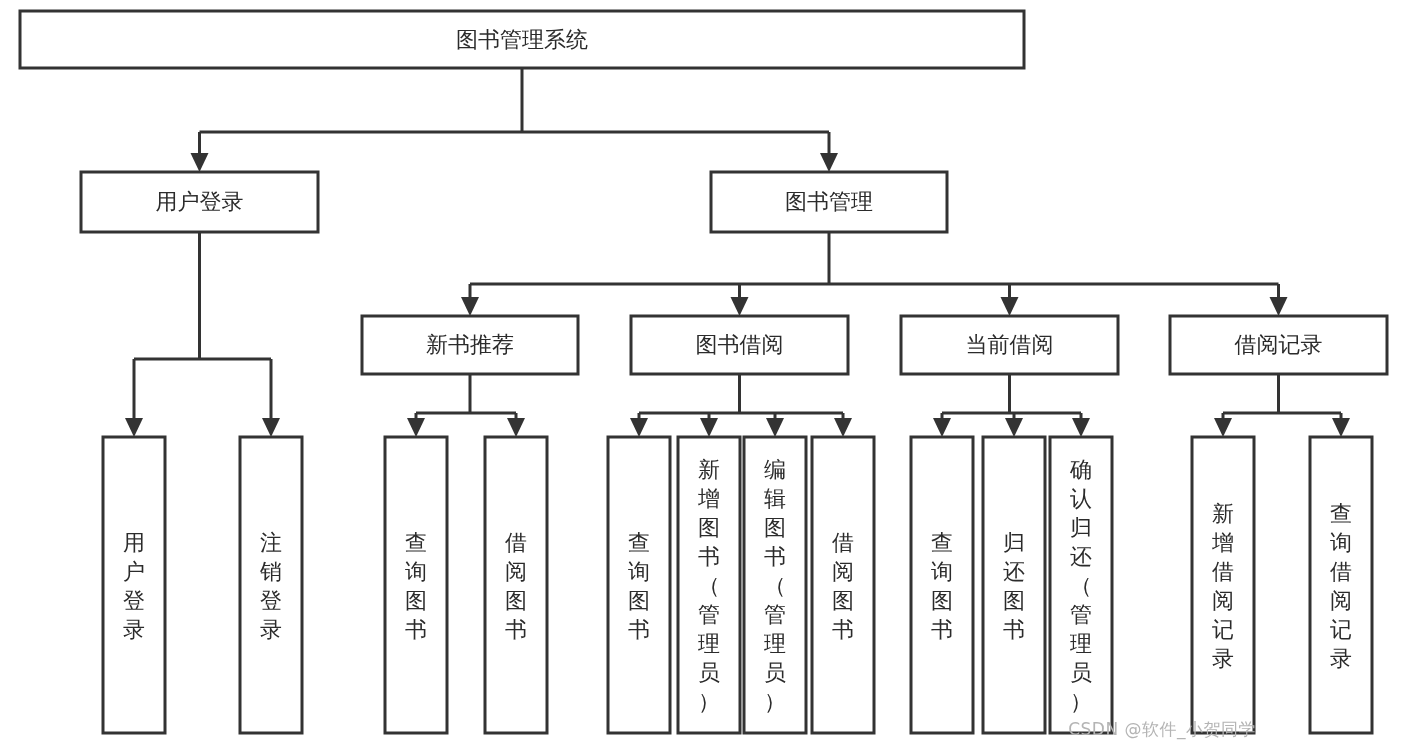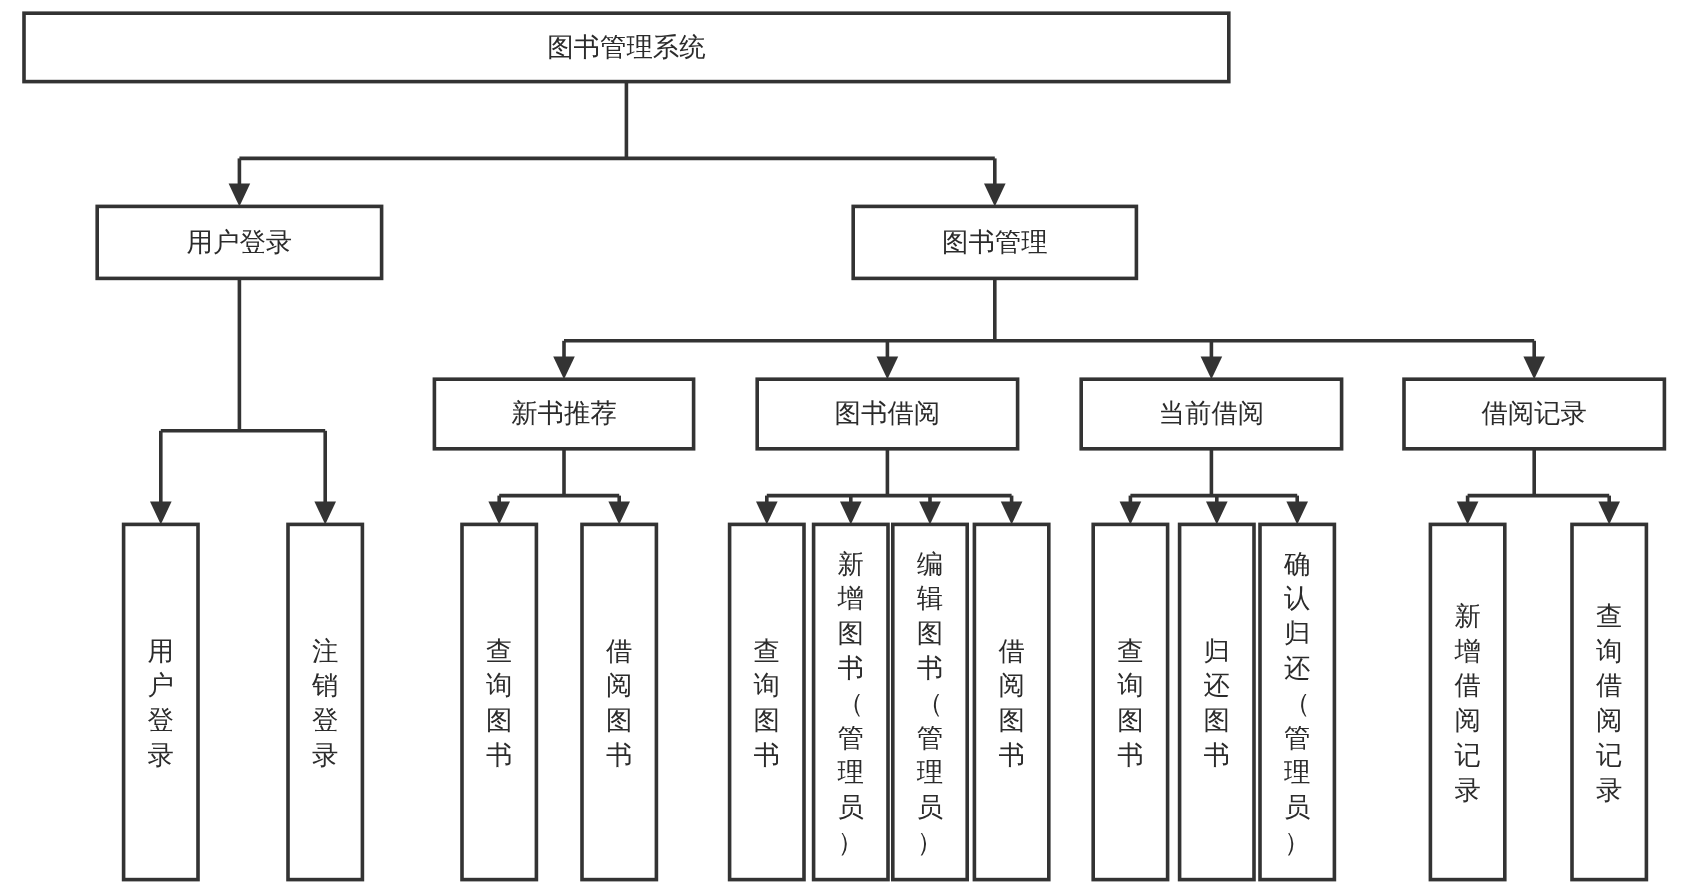--- a/index.html
+++ b/index.html
@@ -204,13 +204,14 @@
         <g>
           <rect x="1192" y="437" width="62" height="296" class="node-rect"></rect>
           <text x="1223" class="node-label-v"><tspan x="1223" y="520.62">新</tspan><tspan x="1223" y="549.62">增</tspan><tspan x="1223" y="578.62">借</tspan><tspan x="1223" y="607.62">阅</tspan><tspan x="1223" y="636.62">记</tspan><tspan x="1223" y="665.62">录</tspan></text>
         </g>
         <g>
           <rect x="1310" y="437" width="62" height="296" class="node-rect"></rect>
           <text x="1341" class="node-label-v"><tspan x="1341" y="520.62">查</tspan><tspan x="1341" y="549.62">询</tspan><tspan x="1341" y="578.62">借</tspan><tspan x="1341" y="607.62">阅</tspan><tspan x="1341" y="636.62">记</tspan><tspan x="1341" y="665.62">录</tspan></text>
         </g>
       </g>
   </svg>
+  <div class="watermark">CSDN @软件_小贺同学</div>
 </div>
 
 </body></html>

